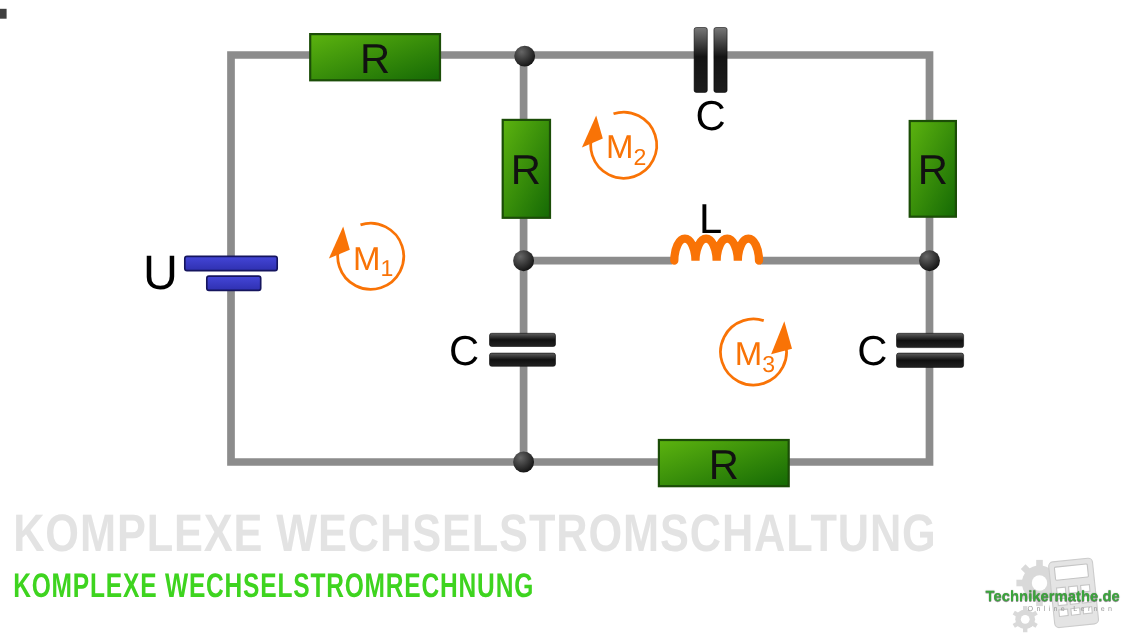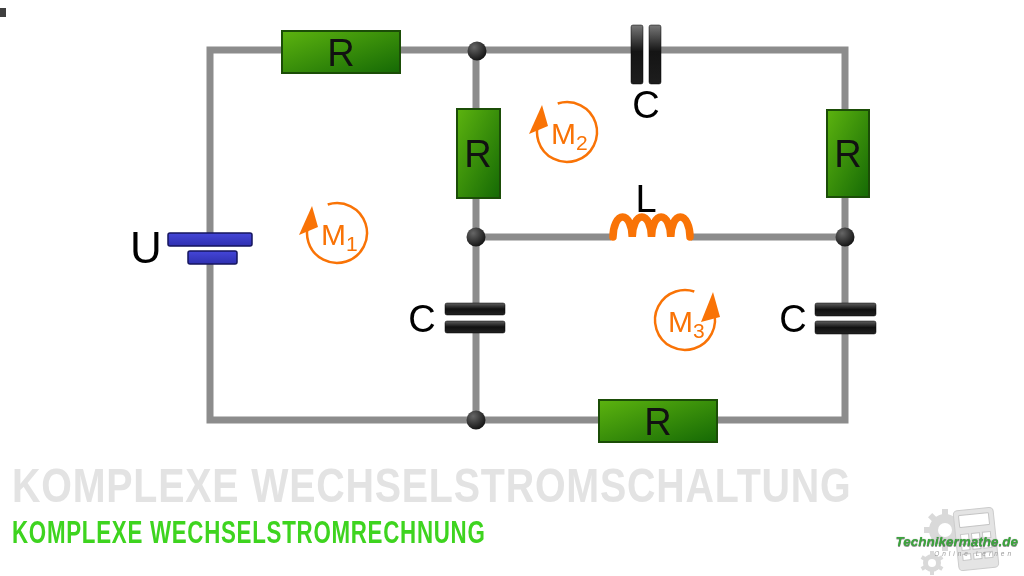--- a/index.html
+++ b/index.html
@@ -17,21 +17,21 @@
     letter-spacing:1px;
   }
   .title-sub{
     position:absolute;left:12px;top:517px;
     font-weight:bold;font-size:31px;line-height:1;
     color:#3ed41f;white-space:nowrap;
     transform:scaleX(0.72);transform-origin:left top;
     letter-spacing:1px;
   }
   .logo{
-    position:absolute;left:888px;top:497px;width:132px;height:78px;font-style:italic;
+    position:absolute;left:888px;top:497px;width:132px;height:78px;
   }
   .logo .art{position:absolute;left:0;top:0;}
   .logo .site{
     position:absolute;left:0;right:2px;top:37px;text-align:right;
     font-weight:bold;font-size:13.5px;color:#3aa63b;white-space:nowrap;
     text-shadow:0 1px 0 rgba(40,40,40,.45), 0 0 1px rgba(40,40,40,.5);
   }
   .logo .tagline{
     position:absolute;left:0;right:6px;top:53px;text-align:right;
     font-size:6.5px;color:#9a9a9a;letter-spacing:3px;white-space:nowrap;

